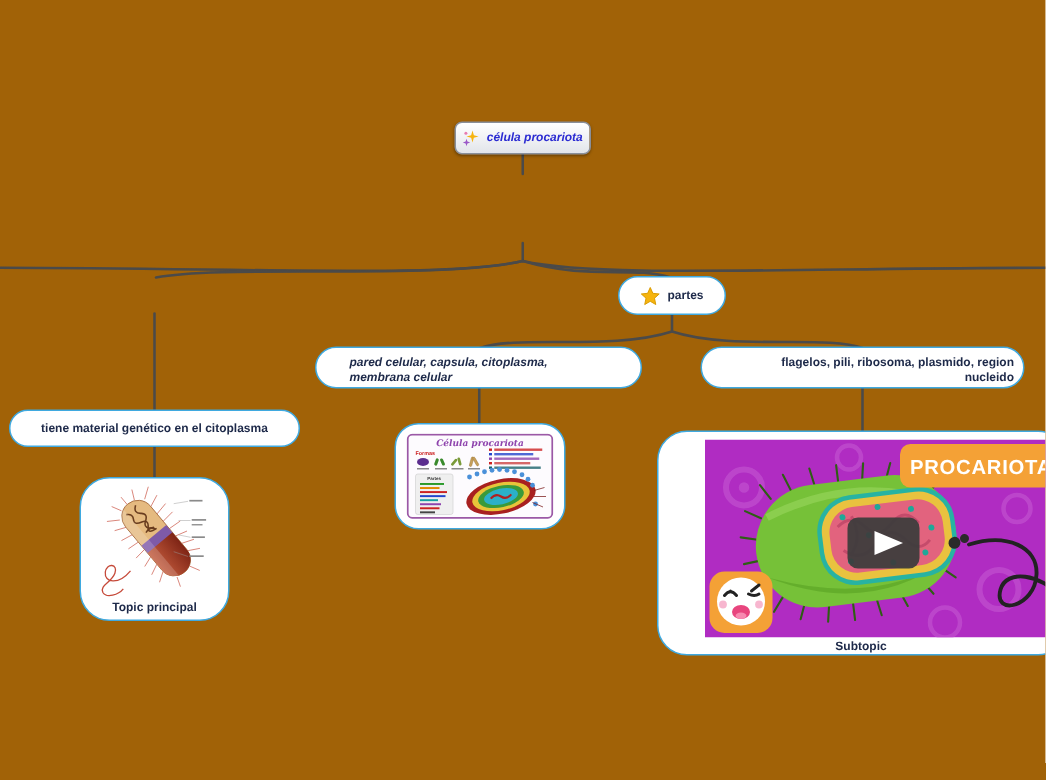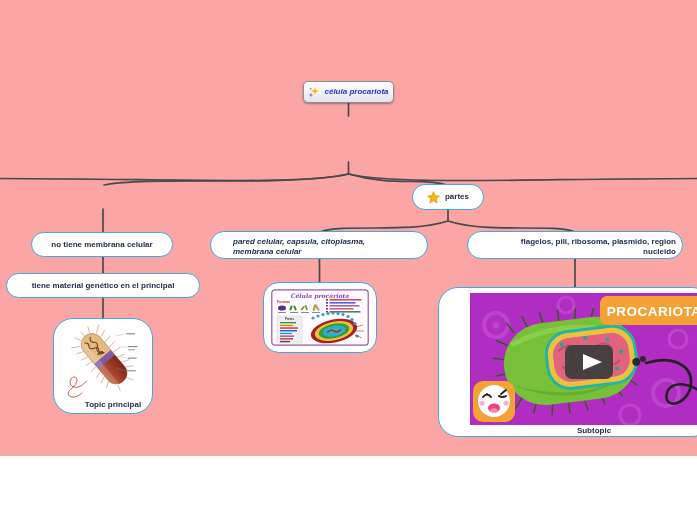--- a/index.html
+++ b/index.html
@@ -1,38 +1,38 @@
 <!DOCTYPE html>
 <html><head>
 <meta charset="utf-8">
 <style>
   html,body{margin:0;padding:0;background:#fff;}
   #canvas{
-    position:relative;width:697px;height:456px;background:#fca5a5;
+    position:relative;width:697px;height:520px;background:#a16207;
     overflow:hidden;font-family:"Liberation Sans",sans-serif;
   }
   #connectors{position:absolute;left:0;top:0;z-index:1;}
   .topic{
     position:absolute;box-sizing:border-box;z-index:2;
     background:#fff;border:1.5px solid #3fa9e0;
     color:#1d2949;font-weight:bold;font-size:8px;line-height:12px;
     display:flex;align-items:center;justify-content:center;
   }
   .pill{border-radius:14px;white-space:nowrap;gap:5px;}
   .root-topic{
     border:1px solid #898f9a;border-radius:5px;
     background:linear-gradient(#ffffff,#e2e5ea);
     box-shadow:0 1px 2px rgba(0,0,0,.35);
     color:#2b2bd2;font-style:italic;gap:4px;white-space:nowrap;
   }
   .desc-topic{border-radius:18px;justify-content:flex-start;}
   .desc-topic .txt{width:192px;padding-left:20px;padding-right:8px;}
   .multiline{justify-content:flex-start;align-items:flex-start;line-height:10px;padding-top:5px;}
   .img-node{border-radius:16px;flex-direction:column;justify-content:flex-start;}
-  .label-under{font-size:8px;color:#1d2949;font-weight:bold;text-align:center;margin-left:20px;}
+  .label-under{font-size:8px;color:#1d2949;font-weight:bold;text-align:center;}
   .thumbwrap{position:absolute;left:31px;top:5px;width:238px;height:132px;}
   .subtopic-label{position:absolute;left:16px;top:137px;width:238px;text-align:center;}
 </style>
 </head>
 <body>
 
 <div id="canvas">
 
   <svg id="connectors" width="697" height="520" viewBox="0 0 697 520">
     <g fill="none" stroke="#4a4a4a" stroke-width="1.7" stroke-linecap="round">
@@ -55,26 +55,23 @@
     <svg width="12" height="12" viewBox="0 0 12 12">
       <path d="M7,1 L7.9,4.1 L11,5 L7.9,5.9 L7,9 L6.1,5.9 L3,5 L6.1,4.1 Z" fill="#f6b40e"></path>
       <path d="M3,6.5 L3.6,8.4 L5.5,9 L3.6,9.6 L3,11.5 L2.4,9.6 L0.5,9 L2.4,8.4 Z" fill="#9b59c8"></path>
       <circle cx="2.6" cy="2.8" r="1" fill="#e87bb0"></circle>
     </svg>
     <span>célula procariota</span>
   </div>
 
 
 
-  <div class="topic pill" style="left:31px;top:232px;width:142px;height:25px;">
-    <span>no tiene membrana celular</span>
-  </div>
 
   <div class="topic pill" style="left:6px;top:273px;width:194px;height:25px;">
-    <span>tiene material genético en el principal</span>
+    <span>tiene material genético en el citoplasma</span>
   </div>
 
   <div class="topic img-node" style="left:53px;top:318px;width:100px;height:96px;border-radius:20px;padding-top:4px;">
     <svg width="80" height="76" viewBox="0 0 100 95">
       <defs>
         <linearGradient id="redg" x1="0" y1="0" x2="1" y2="0">
           <stop offset="0" stop-color="#c25a3c"></stop>
             <stop offset="1" stop-color="#7e2415"></stop>
         </linearGradient>
         <clipPath id="capclip">

